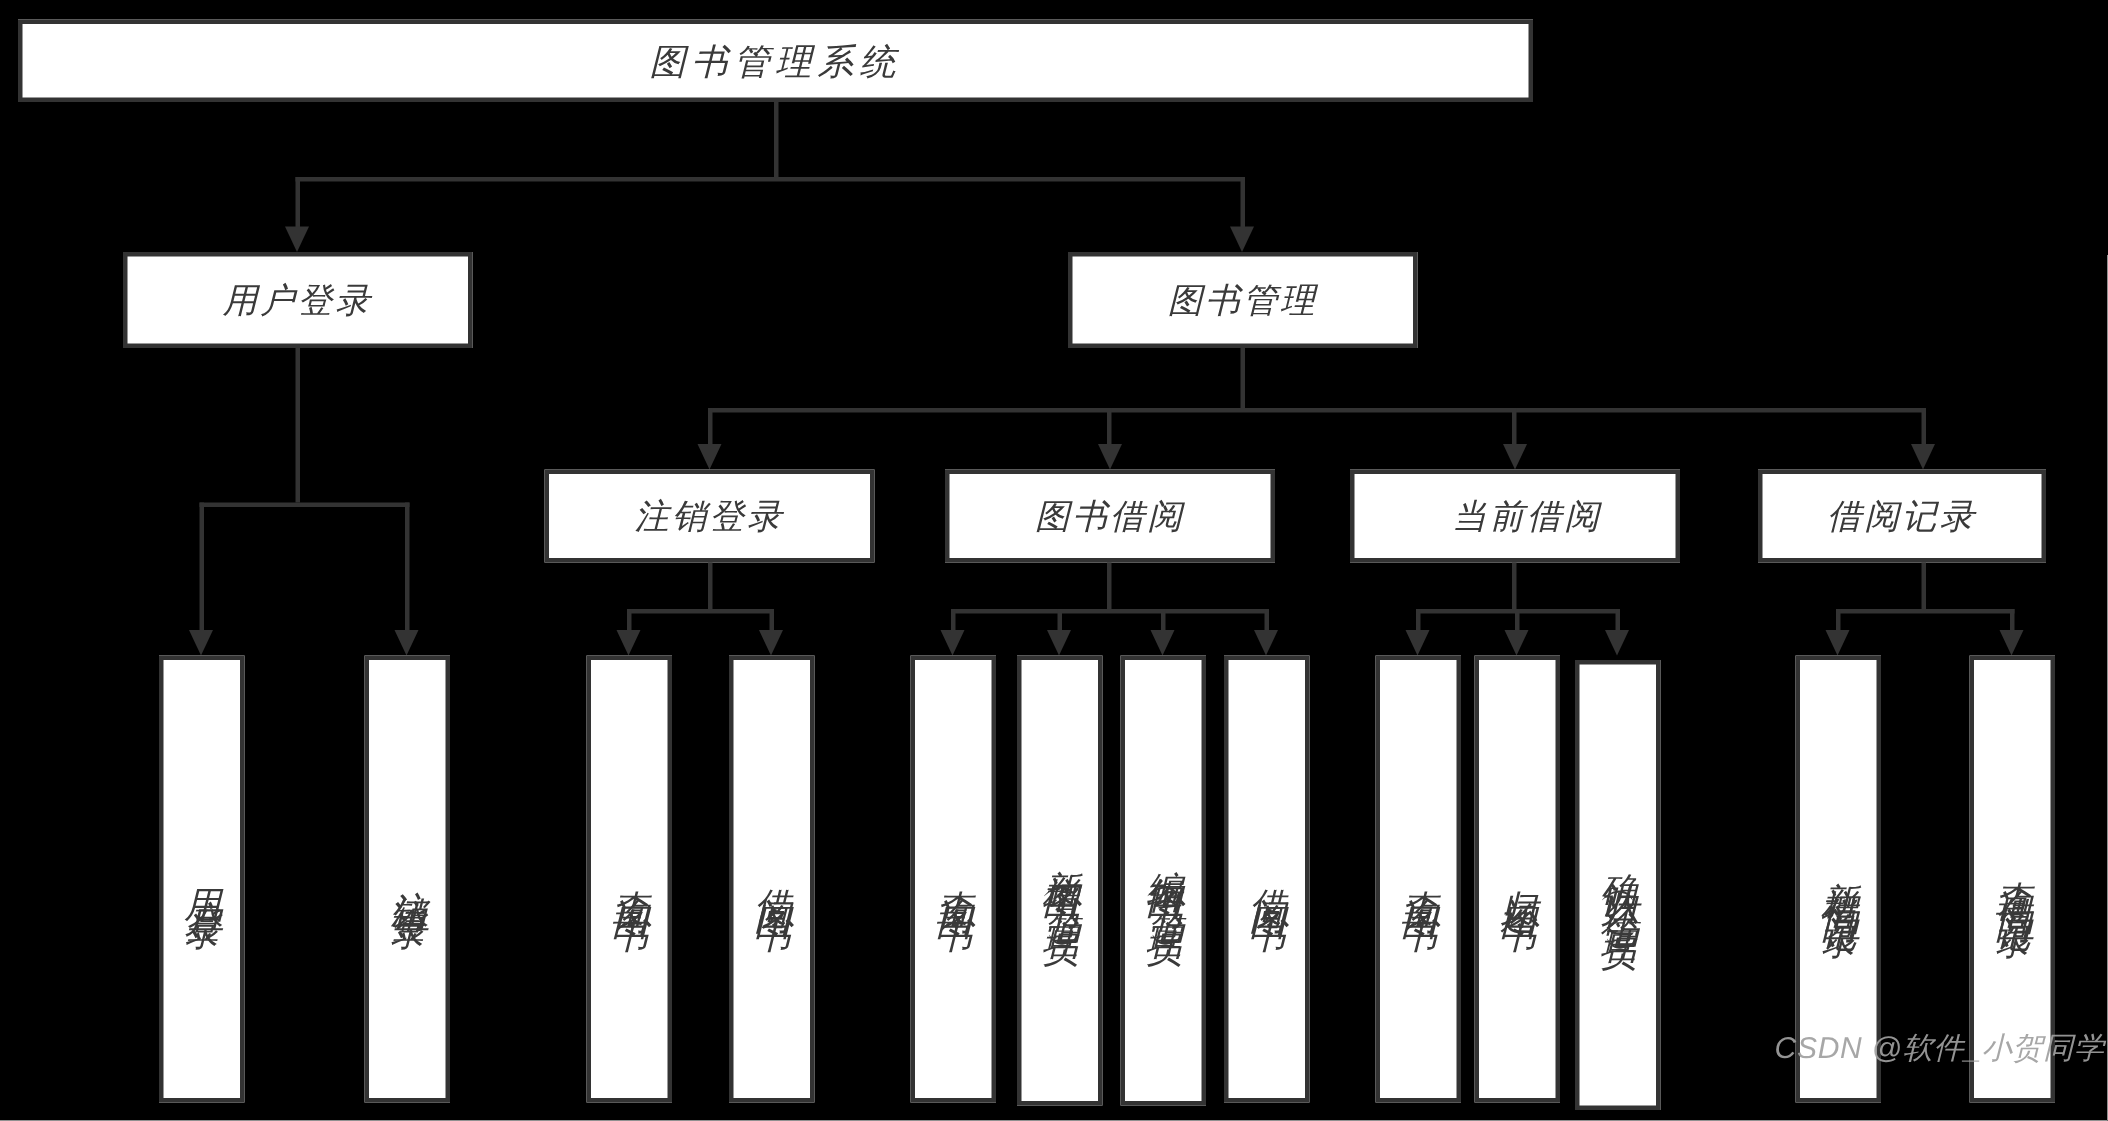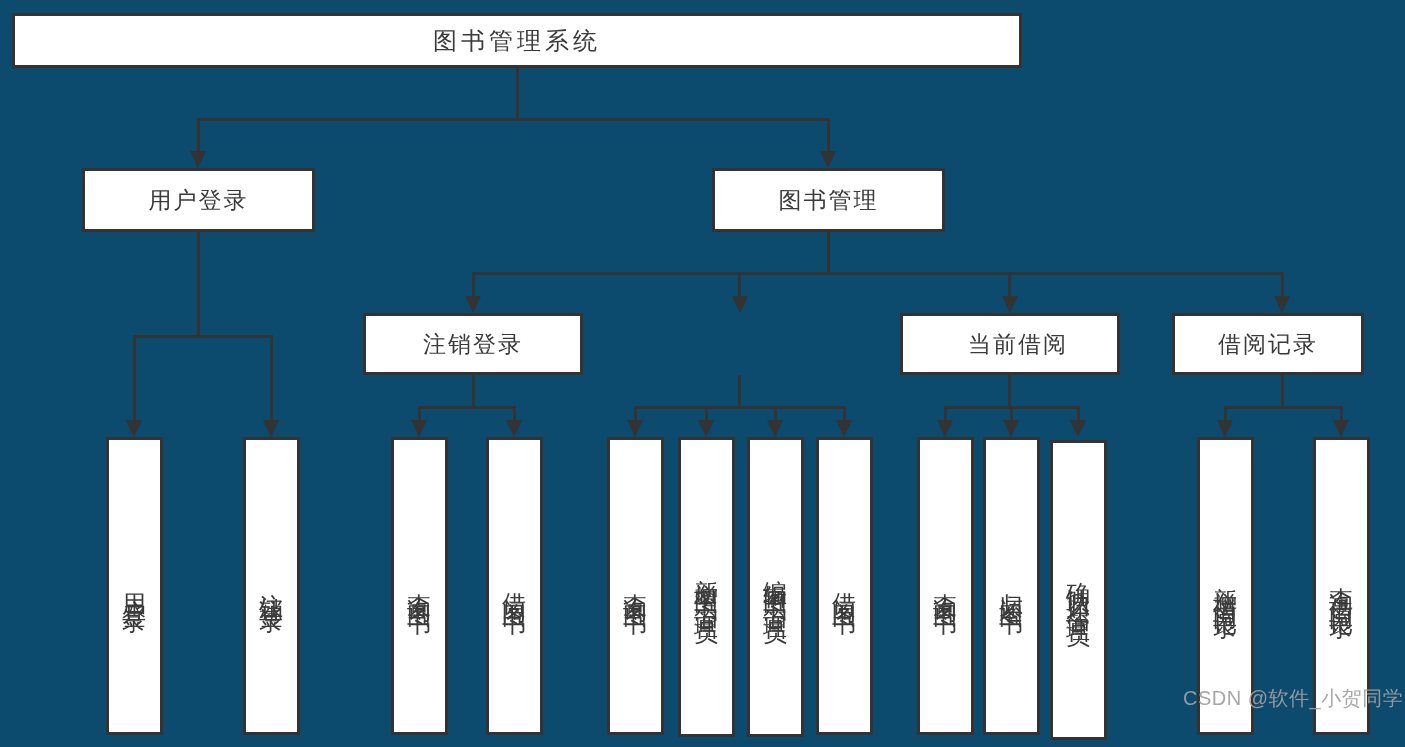--- a/index.html
+++ b/index.html
@@ -1,23 +1,24 @@
 <!DOCTYPE html>
 <html><head>
 <meta charset="utf-8">
 <style>
   html, body { margin: 0; padding: 0; background: #ffffff; }
   .stage {
     position: relative;
     width: 1405px;
     height: 747px;
-    background: #0c4a6e;
+    background: #000000;
     font-family: "Liberation Sans", sans-serif;
     color: #3a3a3a;
     overflow: hidden;
+    font-style: italic;
   }
   .box {
     position: absolute;
     box-sizing: border-box;
     border: 3px solid #333333;
     background: #ffffff;
     display: flex;
     align-items: center;
     justify-content: center;
     color: #3a3a3a;
@@ -88,20 +89,21 @@
     <div class="arrowhead" style="left:465px; top:296px;"></div>
     <div class="line" style="left:738px; top:272px; width:3px; height:25px;"></div>
     <div class="arrowhead" style="left:732px; top:296px;"></div>
     <div class="line" style="left:1008px; top:272px; width:3px; height:25px;"></div>
     <div class="arrowhead" style="left:1002px; top:296px;"></div>
     <div class="line" style="left:1281px; top:272px; width:3px; height:25px;"></div>
     <div class="arrowhead" style="left:1274px; top:296px;"></div>
   </div>
 
   <div class="box hnode" style="left:363px; top:313px; width:220px; height:62px;">注销登录</div>
+  <div class="box hnode" style="left:630px; top:313px; width:220px; height:62px;">图书借阅</div>
   <div class="box hnode" style="left:900px; top:313px; width:220px; height:62px;padding-left:16px;">当前借阅</div>
   <div class="box hnode" style="left:1172px; top:313px; width:192px; height:62px;">借阅记录</div>
 
   <div>
     <div class="line" style="left:472px; top:375px; width:3px; height:31px;"></div>
     <div class="line" style="left:418px; top:406px; width:98px; height:3px;"></div>
     <div class="line" style="left:418px; top:406px; width:3px; height:15px;"></div>
     <div class="arrowhead" style="left:411px; top:420px;"></div>
     <div class="line" style="left:513px; top:406px; width:3px; height:15px;"></div>
     <div class="arrowhead" style="left:506px; top:420px;"></div>

